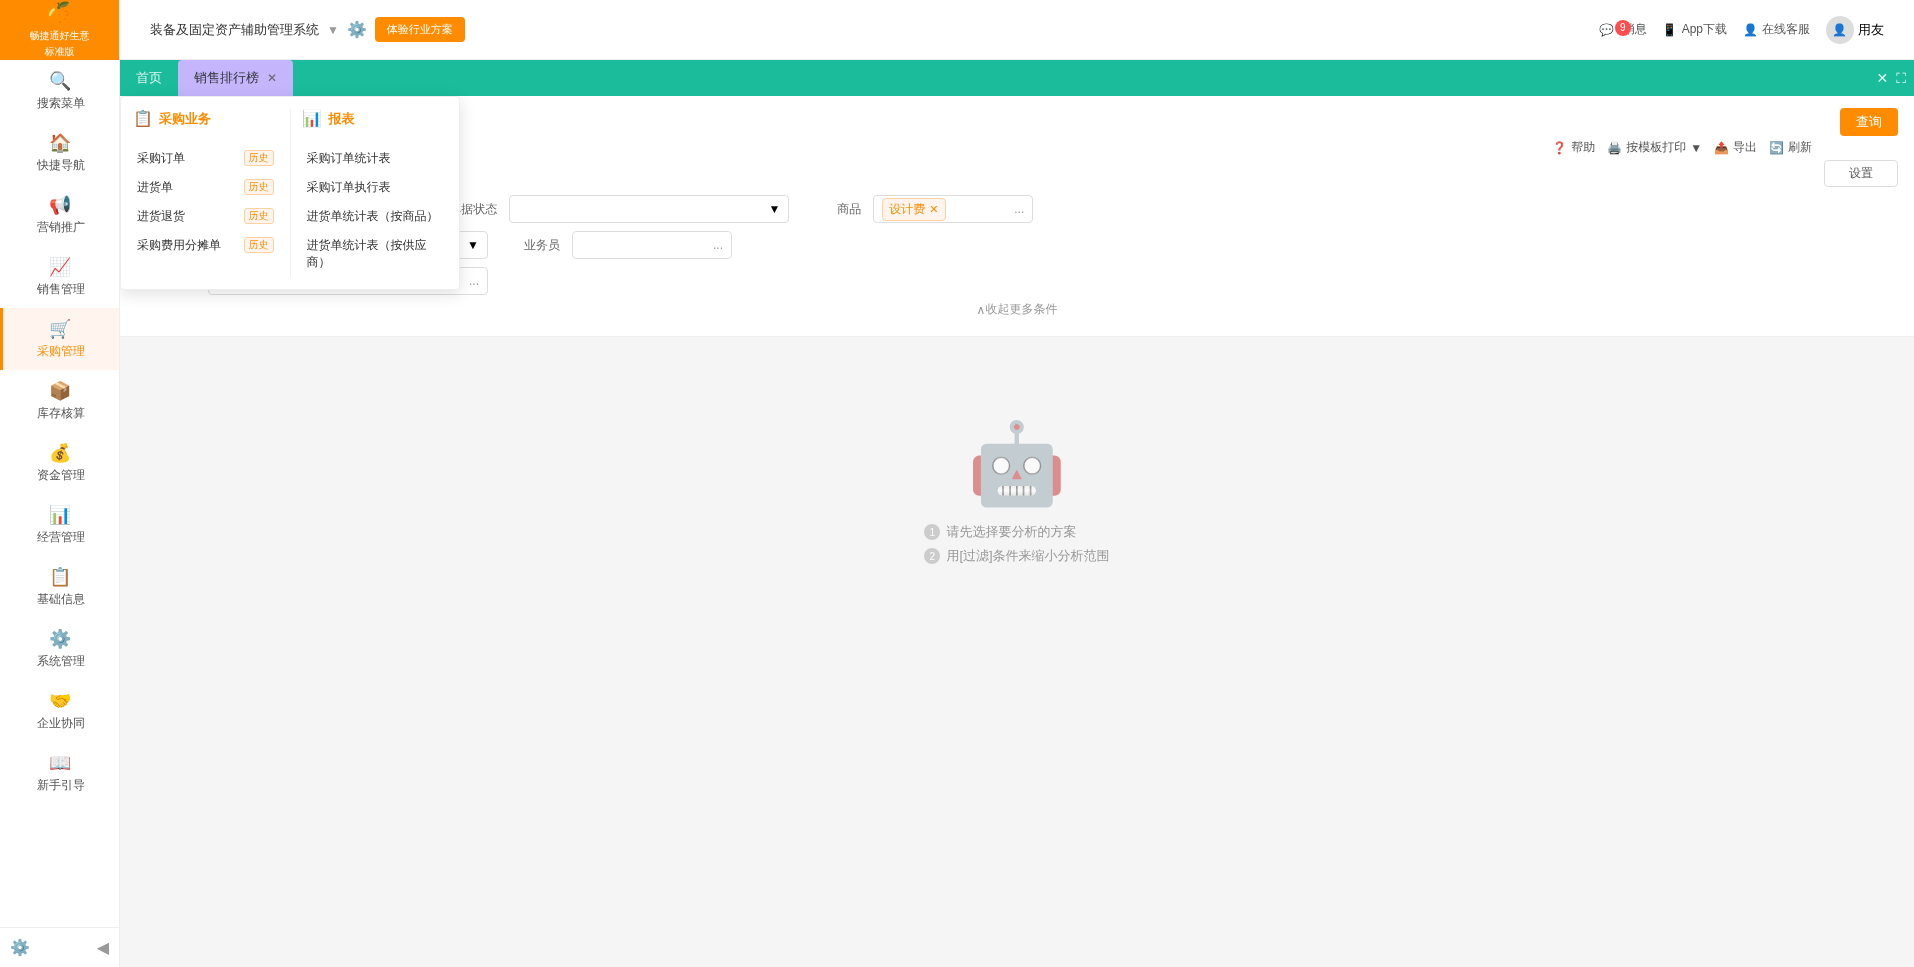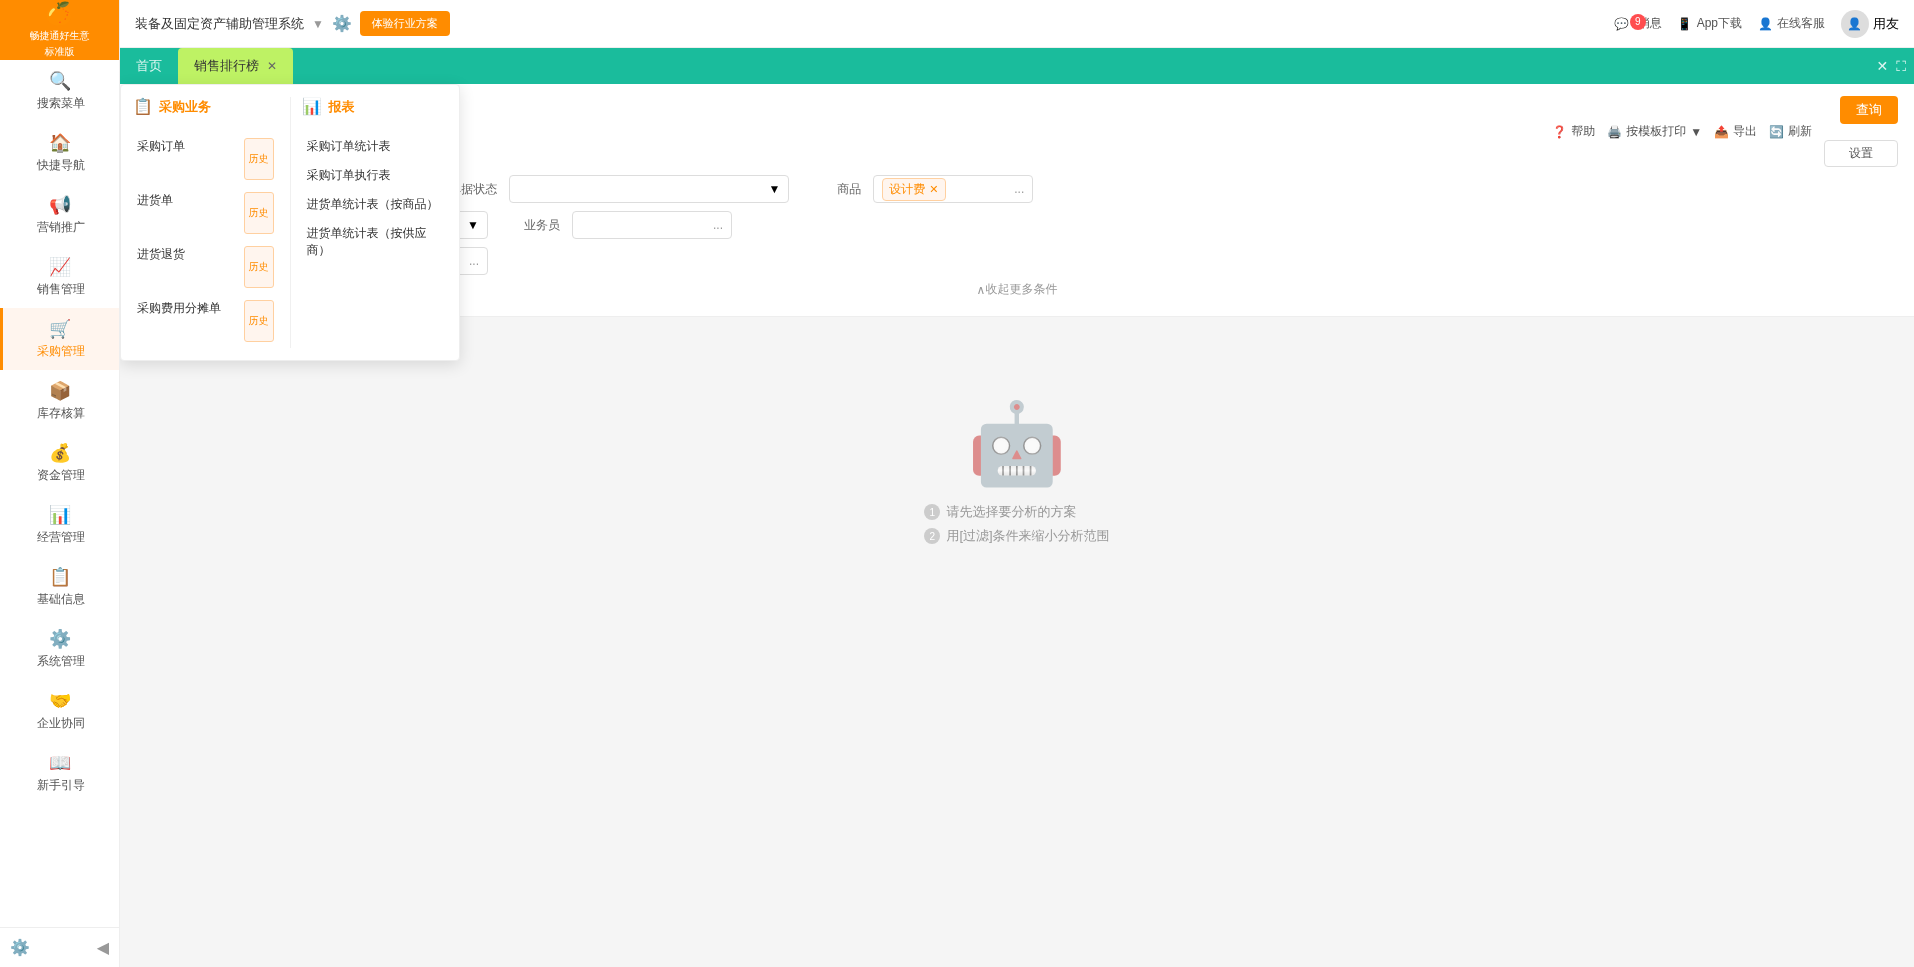--- a/index.html
+++ b/index.html
@@ -55,25 +55,25 @@
       align-items: center;
       border-top: 1px solid #eee;
     }
     .sidebar-footer-icon { font-size: 16px; color: #999; cursor: pointer; }
 
     
     .main-content { flex: 1; display: flex; flex-direction: column; overflow: hidden; }
 
     
     .topbar {
-      height: 48px;
+      height: 60px;
       background: #fff;
       display: flex;
       align-items: center;
-      padding: 0 15px;
+      padding: 0 30px;
       border-bottom: 1px solid #eee;
       justify-content: space-between;
     }
     .topbar-left { display: flex; align-items: center; gap: 8px; }
     .topbar-title { font-size: 13px; color: #333; }
     .topbar-dropdown { font-size: 12px; color: #999; cursor: pointer; }
     .topbar-gear { font-size: 16px; color: #999; cursor: pointer; }
     .topbar-industry-btn {
       background: #ff8c00;
       color: #fff;
@@ -119,21 +119,21 @@
       display: flex;
       align-items: center;
       padding: 0 16px;
       font-size: 13px;
       color: rgba(255,255,255,0.85);
       cursor: pointer;
       gap: 4px;
     }
     .tab-item.home { background: transparent; }
     .tab-item.active {
-      background: #bef264;
+      background: #c4b5fd;
       color: #333;
       border-radius: 4px 4px 0 0;
     }
     .tab-close { font-size: 12px; color: #666; margin-left: 4px; }
     .tab-bar-end { margin-left: auto; display: flex; align-items: center; padding-right: 8px; gap: 8px; }
     .tab-bar-end-icon { color: rgba(255,255,255,0.85); cursor: pointer; font-size: 14px; }
 
     
     .page-content { flex: 1; background: #f5f5f5; overflow: hidden; position: relative; }
 
@@ -255,21 +255,21 @@
       color: #333;
       cursor: pointer;
       border-radius: 3px;
     }
     .history-badge {
       background: #fff5ee;
       border: 1px solid #ffd0a0;
       color: #ff8c00;
       font-size: 10px;
       border-radius: 3px;
-      padding: 13px 4px;
+      padding: 0 4px;
     }
 
     
     .tab-area-wrapper { position: relative; }
   </style>
 </head>
 <body>
 
 <div class="app-container">
 
@@ -442,21 +442,21 @@
             <span>▼</span>
           </div>
           <div class="filter-toolbar-action">
             <span>📤</span>
             <span>导出</span>
           </div>
           <div class="filter-toolbar-action">
             <span>🔄</span>
             <span>刷新</span>
           </div>
-          <div style="display:flex; flex-direction:column; align-items:flex-end; gap:12px;">
+          <div style="display:flex; flex-direction:column; align-items:flex-end; gap:20px;">
             <button class="filter-query-btn">查询</button>
             <button class="filter-set-btn">设置</button>
           </div>
         </div>
 
         <div class="filter-rows">
 
           <div class="filter-row">
             <span class="filter-label">日期</span>
             <div class="filter-select" style="min-width:200px;">

